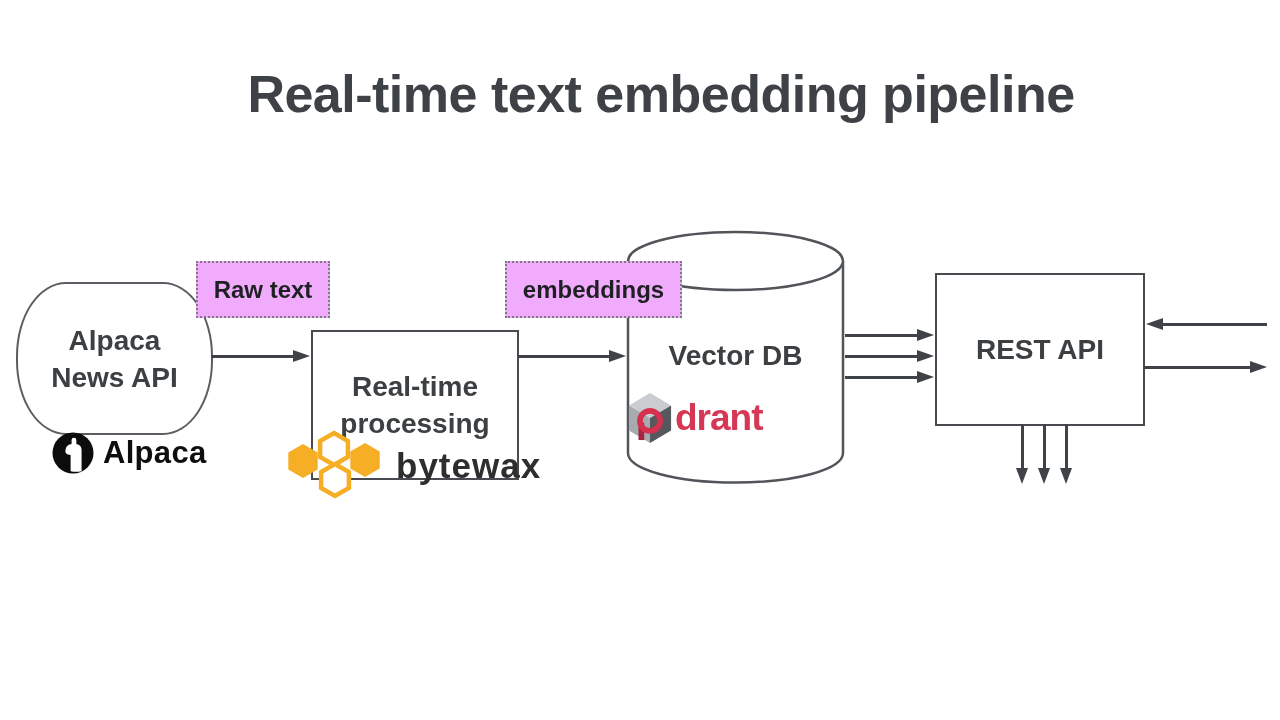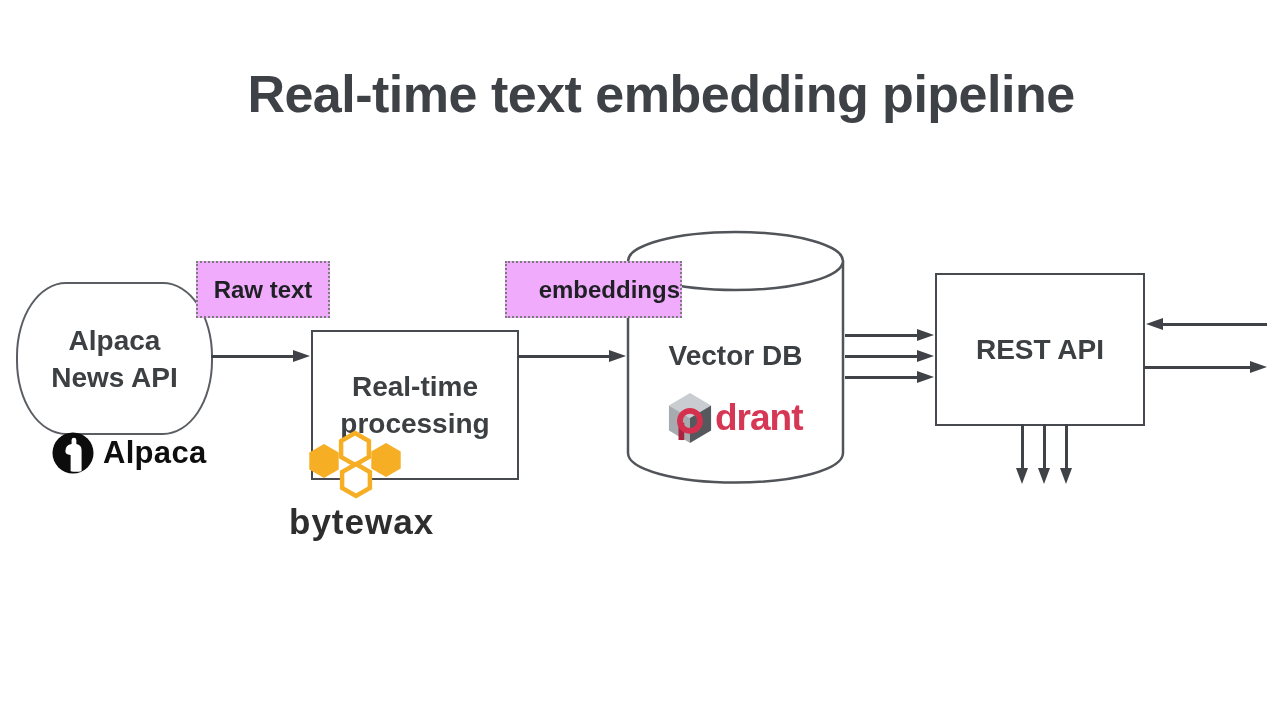--- a/index.html
+++ b/index.html
@@ -12,30 +12,30 @@
         font-size:28px;font-weight:700;color:#3C4043;line-height:37px;text-align:center;}
   .barrel{left:16px;top:282px;width:193px;height:149px;border:2px solid #5A5E63;
           border-radius:50px / 74px;}
   .proc{left:311px;top:282px;width:204px;height:146px;margin-top:48px;}
   .rest{left:935px;top:273px;width:206px;height:149px;}
   .llm{left:937px;top:484px;width:204px;height:148px;}
   .dotted-label{position:absolute;top:261px;height:53px;background:#f0abfc;border:2px dotted #7B7B7B;
         z-index:6;display:flex;align-items:center;justify-content:center;
         font-size:24px;font-weight:700;color:#1F2023;}
   .raw{left:196px;width:130px;}
-  .emb{left:505px;width:173px;justify-content:flex-end;}
+  .emb{left:505px;width:173px;}
   .cyl-svg{position:absolute;left:625px;top:229px;z-index:2;}
   .cyl-label{position:absolute;left:625px;top:340px;width:221px;text-align:center;
         font-size:28px;font-weight:700;color:#3C4043;z-index:4;}
-  .qdrant{position:absolute;left:667px;top:392px;z-index:4;display:flex;align-items:flex-end;}
+  .qdrant{position:absolute;left:627px;top:392px;z-index:4;display:flex;align-items:flex-end;}
   .qdrant-text{font-size:37px;font-weight:800;color:#D63755;letter-spacing:-1px;margin-left:2px;
         line-height:52px;}
   .alpaca-logo{position:absolute;left:52px;top:432px;z-index:3;display:flex;align-items:center;}
   .alpaca-text{font-size:31px;font-weight:700;color:#0E0E0E;margin-left:9px;letter-spacing:0.3px;}
-  .bytewax-logo{position:absolute;left:277px;top:430px;z-index:3;display:flex;align-items:center;flex-direction:column;}
+  .bytewax-logo{position:absolute;left:286px;top:430px;z-index:3;display:flex;align-items:center;}
   .bytewax-text{font-size:35px;font-weight:700;color:#2E2E2E;margin-left:12px;letter-spacing:1px;}
   .aline{position:absolute;background:#3F4348;z-index:3;}
   .aline.h{height:3px;} .aline.v{width:3px;}
   .ahead{position:absolute;width:0;height:0;z-index:3;}
   .ahead.right{border-left:17px solid #3F4348;border-top:6.5px solid transparent;border-bottom:6.5px solid transparent;}
   .ahead.left{border-right:17px solid #3F4348;border-top:6.5px solid transparent;border-bottom:6.5px solid transparent;}
   .ahead.down{border-top:16px solid #3F4348;border-left:6.5px solid transparent;border-right:6.5px solid transparent;}
 </style>
 </head>
 <body>

